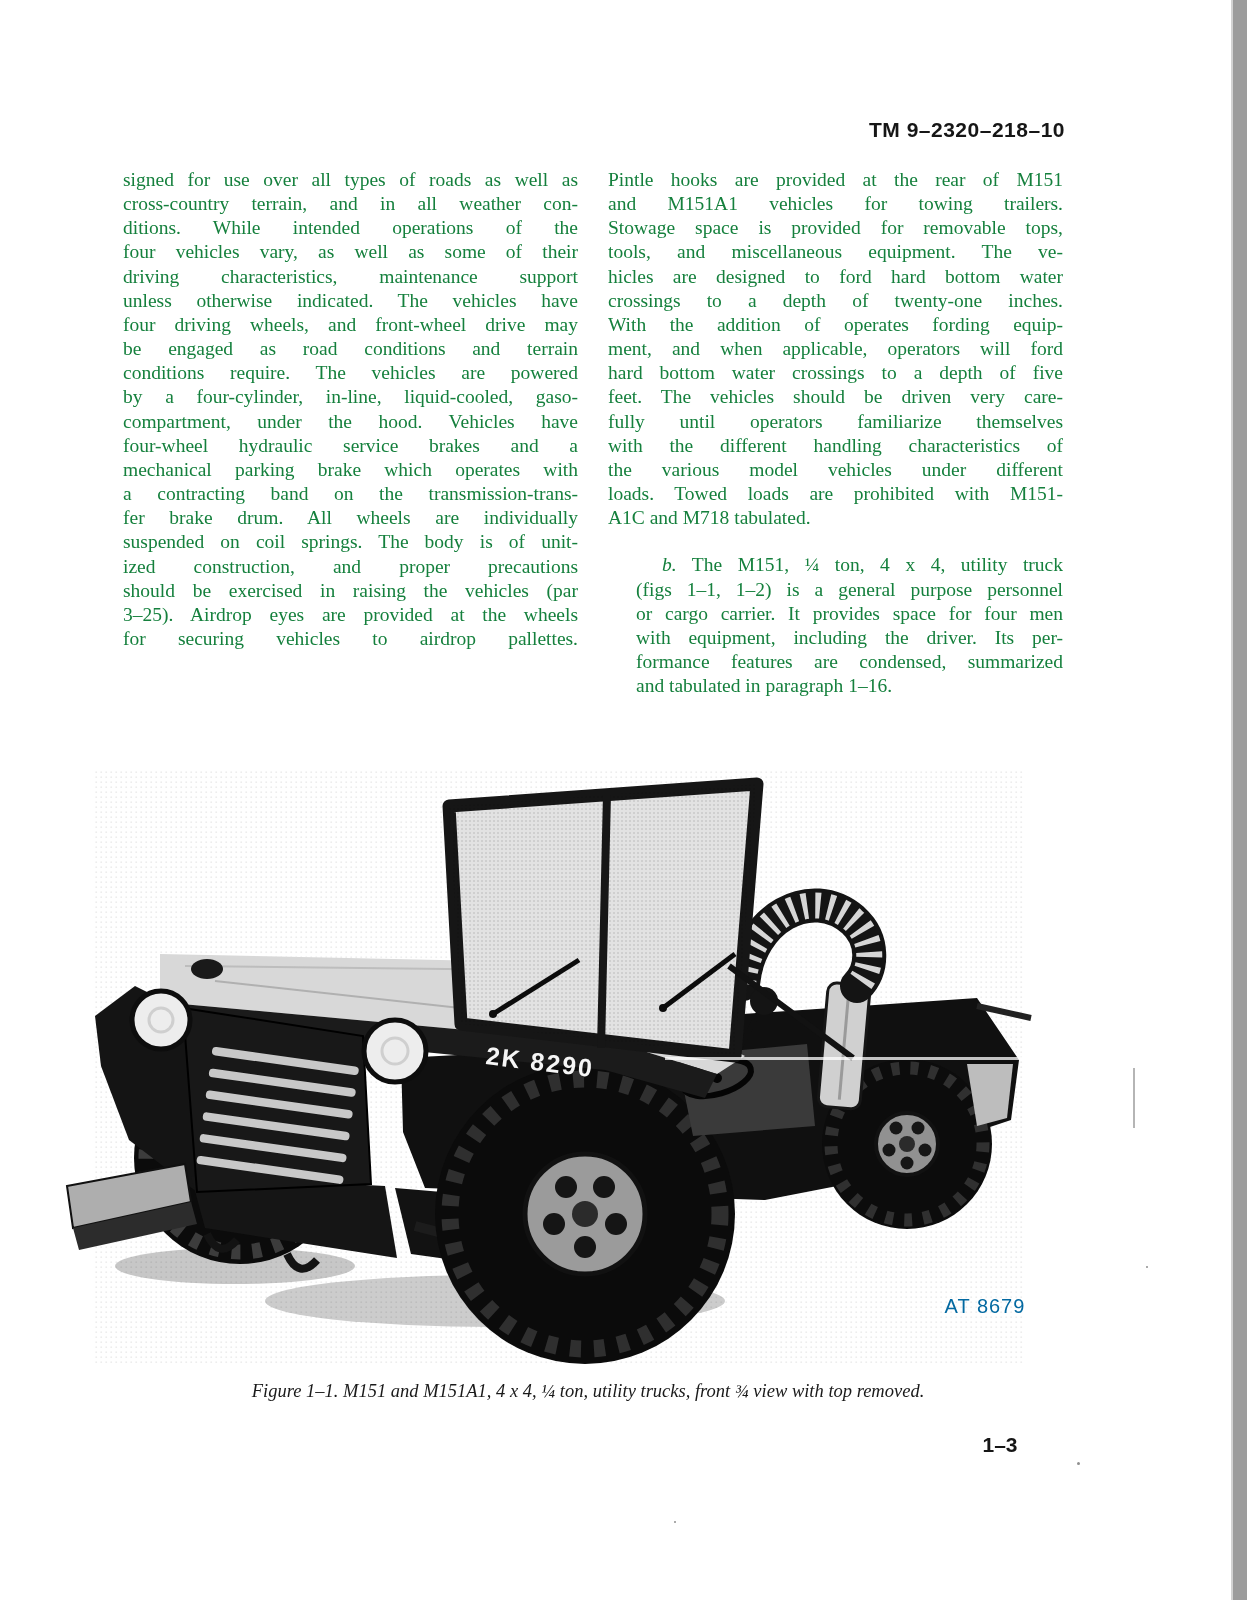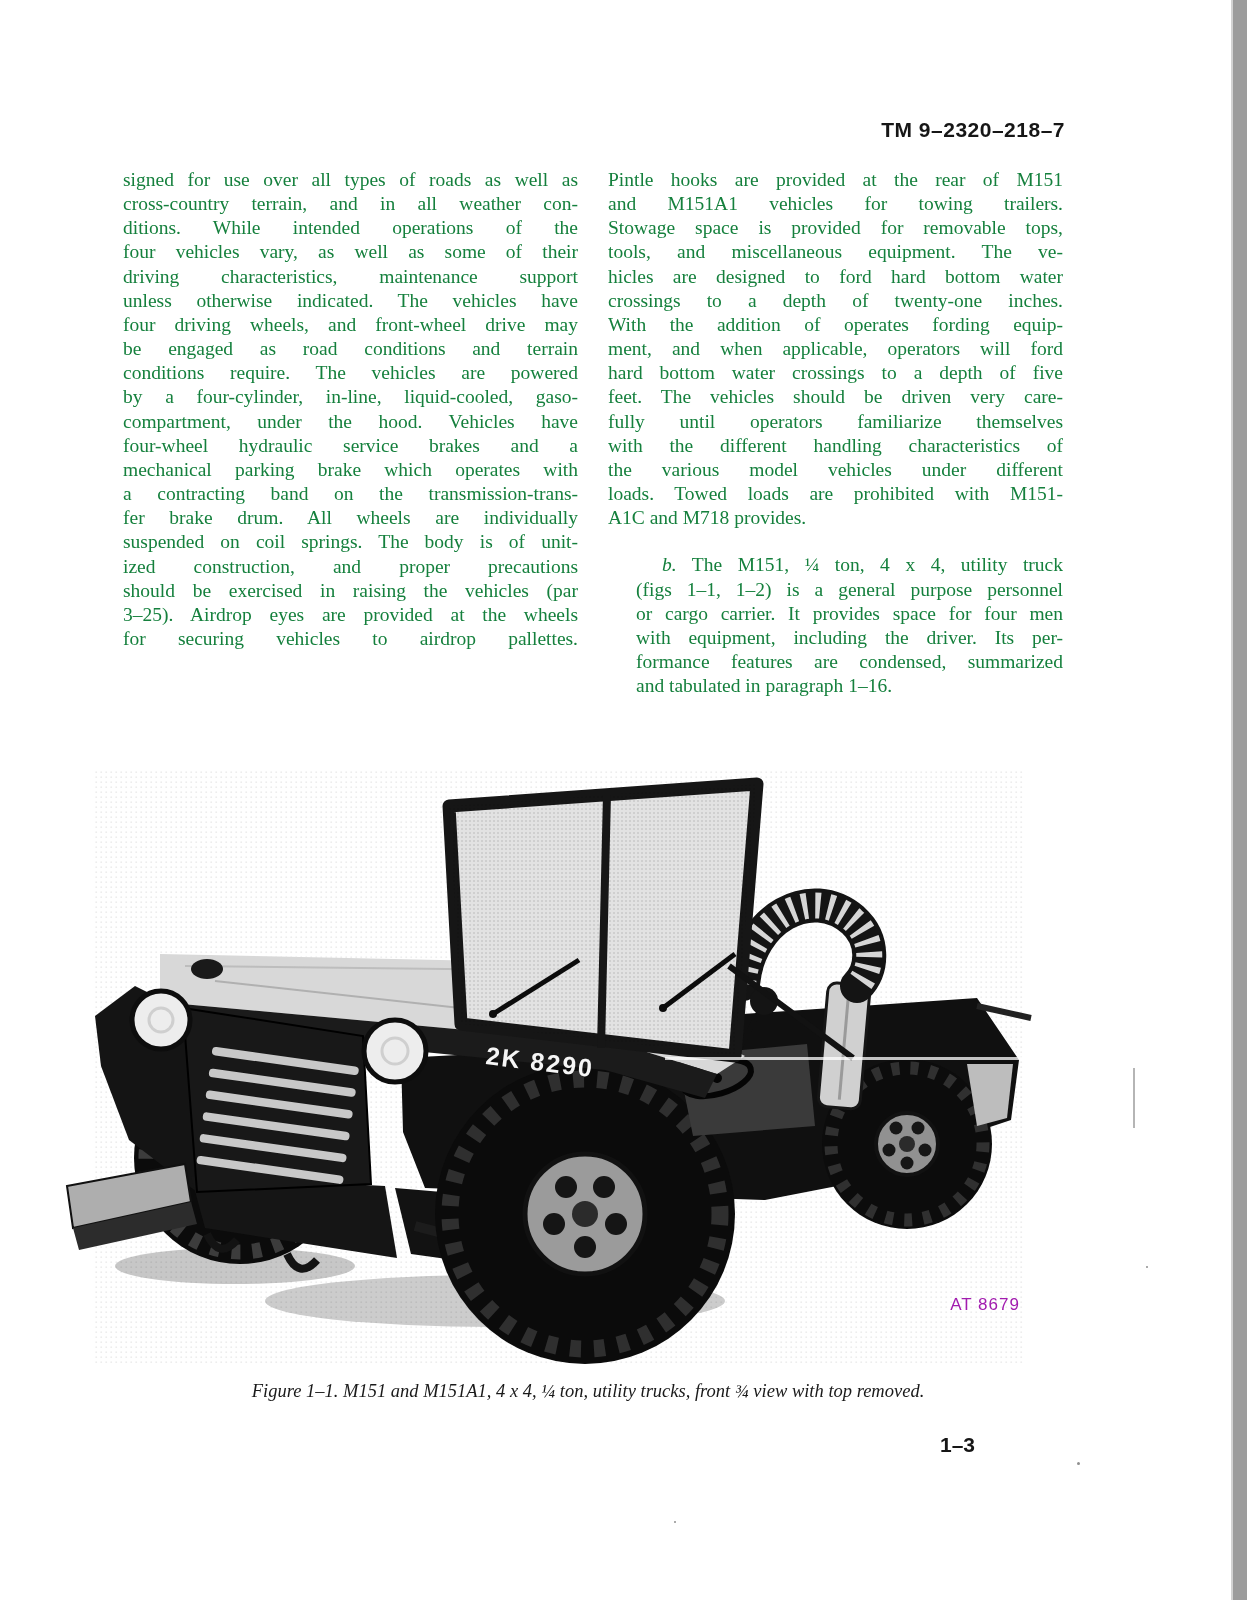--- a/index.html
+++ b/index.html
@@ -8,57 +8,57 @@
     font-family:"Liberation Serif", serif;color:#1b1b1b;overflow:hidden;
   }
   .abs{position:absolute;}
   
   .tm-header{
     top:118px;left:700px;width:365px;text-align:right;
     font-family:"Liberation Sans", sans-serif;font-weight:bold;
     font-size:21px;letter-spacing:0.5px;color:#161616;
   }
   .page-num{
-    top:1433px;left:940px;width:120px;
+    top:1433px;left:940px;width:120px;text-align:center;
     font-family:"Liberation Sans", sans-serif;font-weight:bold;
     font-size:21px;color:#161616;
   }
   
   .textcol{
     top:168px;width:455px;font-size:19.5px;line-height:24.15px;color:#15803d;
   }
   .col-left{left:123px;}
   .col-right{left:608px;}
   .jl{text-align:justify;text-align-last:justify;}
   .jl-end{text-align:justify;text-align-last:left;}
   .para-b{margin-top:23px;margin-left:28px;}
   .first-line-indent{padding-left:26px;}
   .it{font-style:italic;}
   
   .photo{top:756px;left:65px;width:970px;height:624px;}
   .photo svg{display:block;}
   .credit{
     top:1295px;left:925px;width:120px;text-align:center;
-    font-family:"Liberation Sans", sans-serif;font-size:17px;
-    letter-spacing:1px;color:#a21caf;
+    font-family:"Liberation Sans", sans-serif;font-size:20px;
+    letter-spacing:1px;color:#0369a1;
   }
   .caption{
     top:1381px;left:113px;width:950px;text-align:center;
     font-style:italic;font-size:18.5px;color:#1a1a1a;
   }
   
   .scan-strip-edge{top:0;left:1231px;width:2px;height:1600px;background:#d2d2d2;}
   .scan-strip{top:0;left:1233px;width:14px;height:1600px;background:#9c9c9c;}
   .scan-line{top:1068px;left:1133px;width:2px;height:60px;background:#b5b5b5;}
   .speck{background:#8f8f8f;border-radius:50%;}
 </style>
 </head>
 <body>
 
-<div class="abs tm-header">TM 9–2320–218–7</div>
+<div class="abs tm-header">TM 9–2320–218–10</div>
 
 <div class="abs textcol col-left">
     <div class="jl">signed for use over all types of roads as well as</div>
     <div class="jl">cross-country terrain, and in all weather con-</div>
     <div class="jl">ditions. While intended operations of the</div>
     <div class="jl">four vehicles vary, as well as some of their</div>
     <div class="jl">driving characteristics, maintenance support</div>
     <div class="jl">unless otherwise indicated. The vehicles have</div>
     <div class="jl">four driving wheels, and front-wheel drive may</div>
     <div class="jl">be engaged as road conditions and terrain</div>
@@ -85,21 +85,21 @@
       <div class="jl">hicles are designed to ford hard bottom water</div>
       <div class="jl">crossings to a depth of twenty-one inches.</div>
       <div class="jl">With the addition of operates fording equip-</div>
       <div class="jl">ment, and when applicable, operators will ford</div>
       <div class="jl">hard bottom water crossings to a depth of five</div>
       <div class="jl">feet. The vehicles should be driven very care-</div>
       <div class="jl">fully until operators familiarize themselves</div>
       <div class="jl">with the different handling characteristics of</div>
       <div class="jl">the various model vehicles under different</div>
       <div class="jl">loads. Towed loads are prohibited with M151-</div>
-      <div class="jl-end">A1C and M718 provides.</div>
+      <div class="jl-end">A1C and M718 tabulated.</div>
     </div>
   <div class="para-b">
     <div class="jl first-line-indent">
       <span class="it">b.</span><span> The M151, ¼ ton, 4 x 4, utility truck</span>
     </div>
     <div>
         <div class="jl">(figs 1–1, 1–2) is a general purpose personnel</div>
         <div class="jl">or cargo carrier. It provides space for four men</div>
         <div class="jl">with equipment, including the driver. Its per-</div>
         <div class="jl">formance features are condensed, summarized</div>

